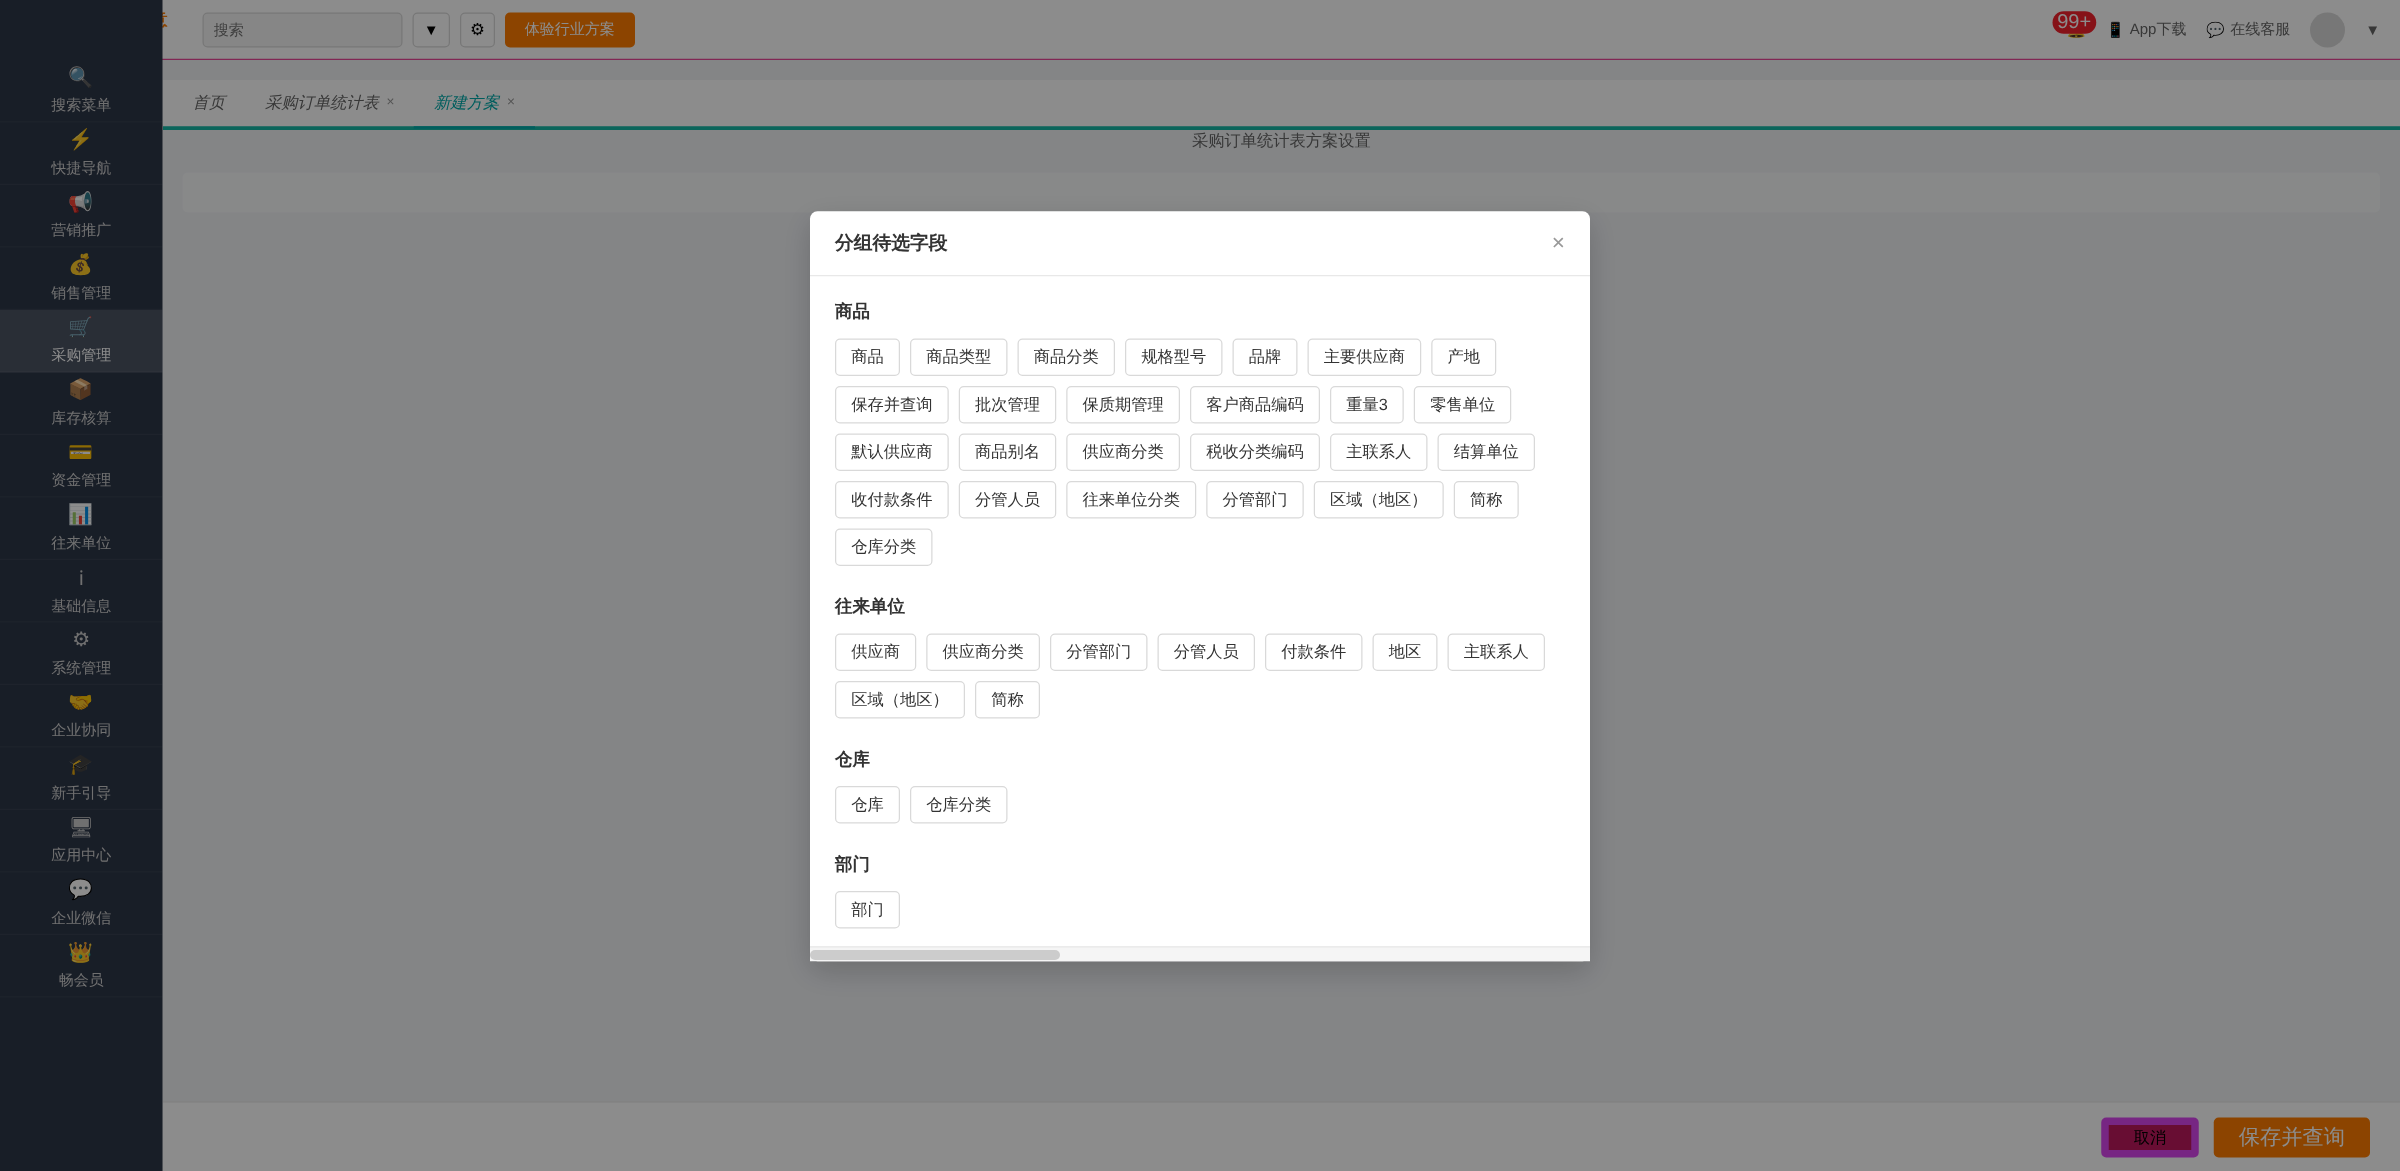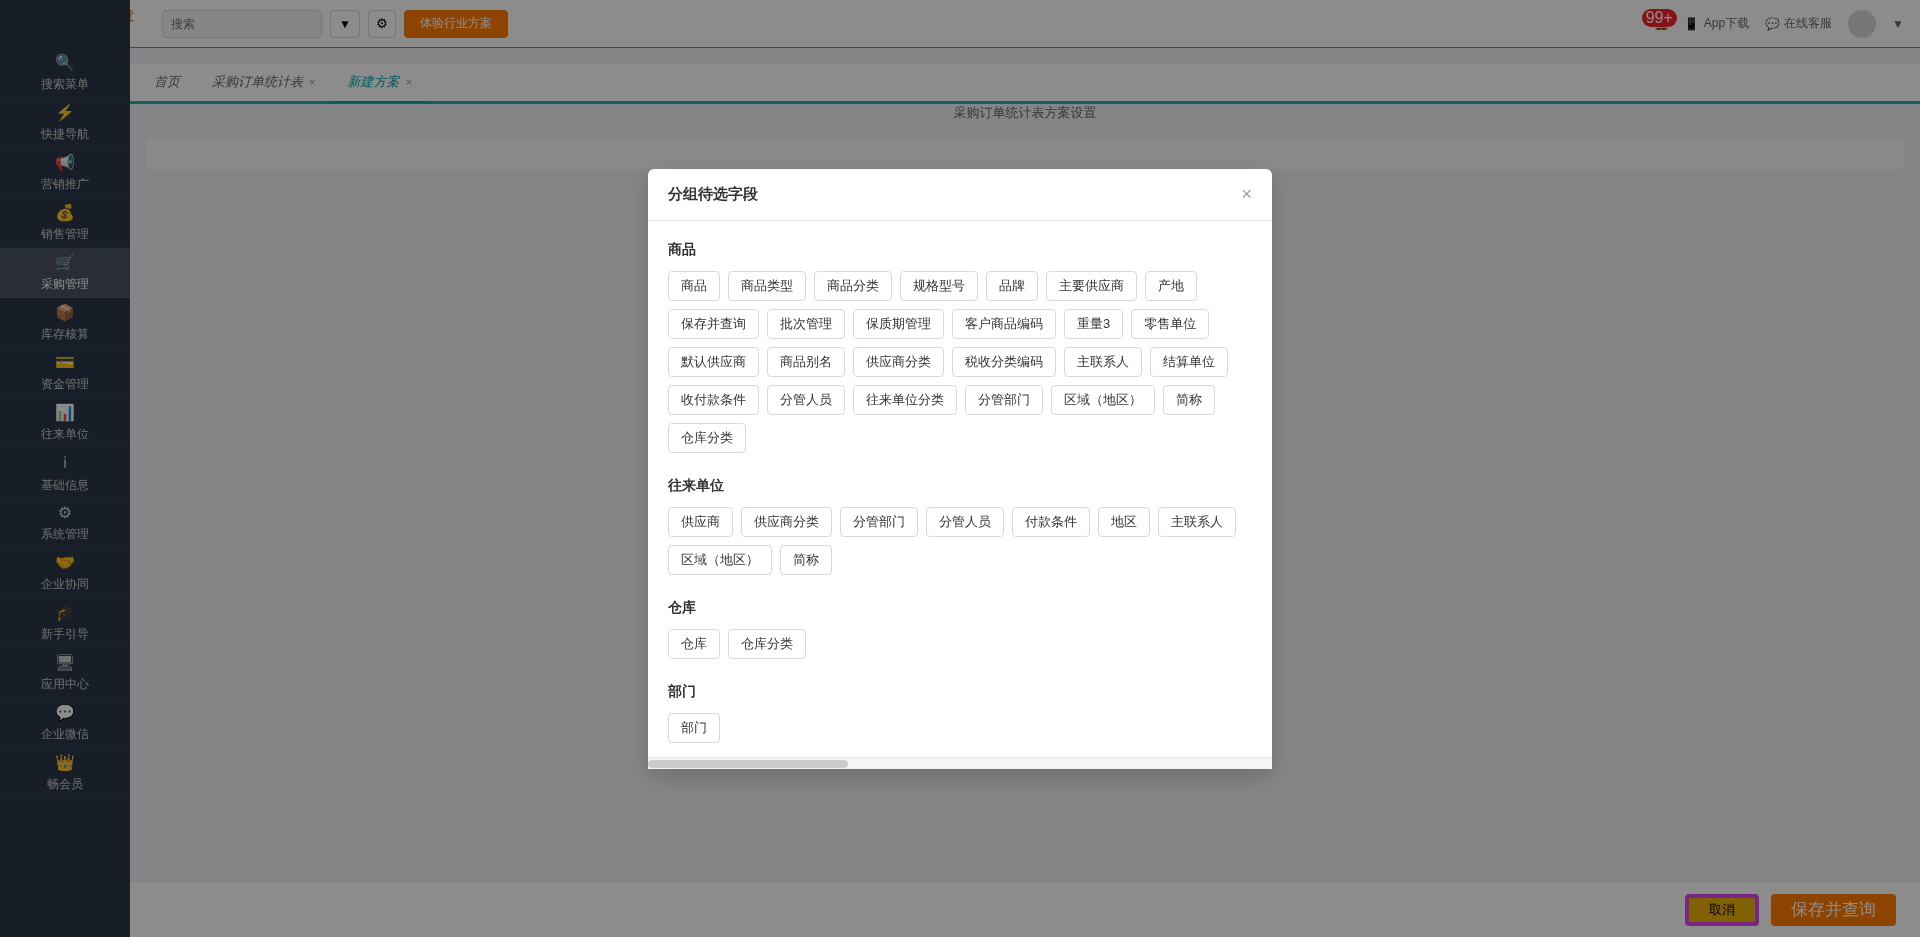--- a/index.html
+++ b/index.html
@@ -198,23 +198,23 @@
       display: flex;
       align-items: center;
       justify-content: flex-end;
       padding: 0 24px;
       gap: 12px;
       z-index: 98;
     }
     .btn-cancel {
       height: 32px;
       padding: 0 20px;
-      border: 4px solid #d946ef;
-      border-radius: 4px;
-      background: #eab308;
+      border: 6px solid #d946ef;
+      border-radius: 4px;
+      background: #be185d;
       cursor: pointer;
       font-size: 13px;
     }
     .btn-save {
       height: 32px;
       padding: 0 20px;
       border: none;
       border-radius: 4px;
       background: #ff7d00;
       color: #fff;

